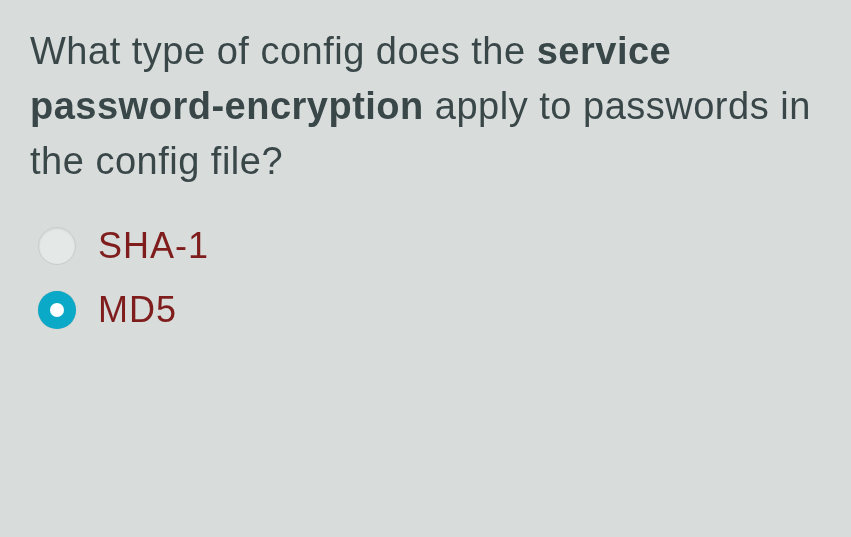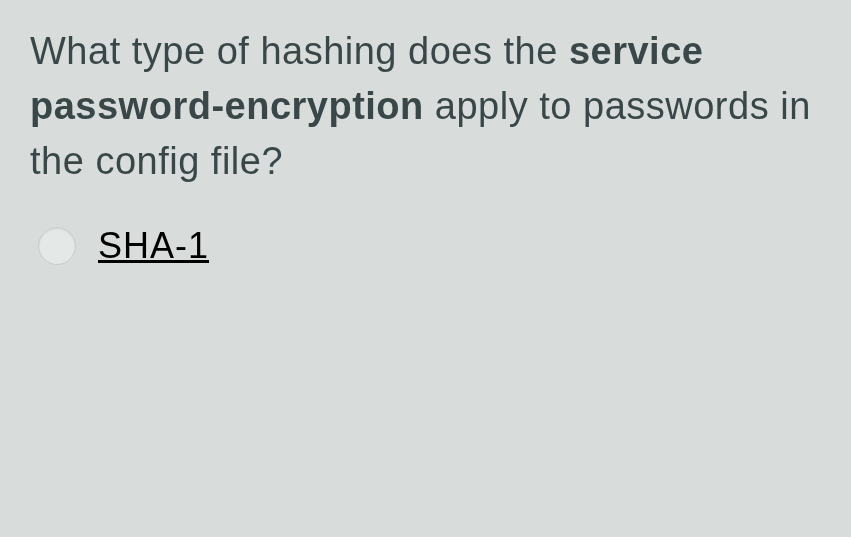--- a/index.html
+++ b/index.html
@@ -63,37 +63,40 @@
     top: 50%;
     left: 50%;
     width: 14px;
     height: 14px;
     background: #ffffff;
     border-radius: 50%;
     transform: translate(-50%, -50%);
   }
   .opt-label {
     font-size: 36px;
-    color: #000000;
+    color: #7f1d1d;
     letter-spacing: 1px;
-    text-decoration: underline;
   }
 </style>
 </head>
 <body>
 
 <div class="card">
   <div class="question">
-    <span>What type of hashing does the </span><span class="bold">service password-encryption</span><span> apply to passwords in the config file?</span>
+    <span>What type of config does the </span><span class="bold">service password-encryption</span><span> apply to passwords in the config file?</span>
   </div>
 
   <div class="options">
 
     <div class="option">
       <div class="radio radio-empty"></div>
       <div class="opt-label">SHA-1</div>
     </div>
 
 
 
+    <div class="option">
+      <div class="radio radio-selected"></div>
+      <div class="opt-label">MD5</div>
+    </div>
 
   </div>
 </div>
 
 </body></html>

